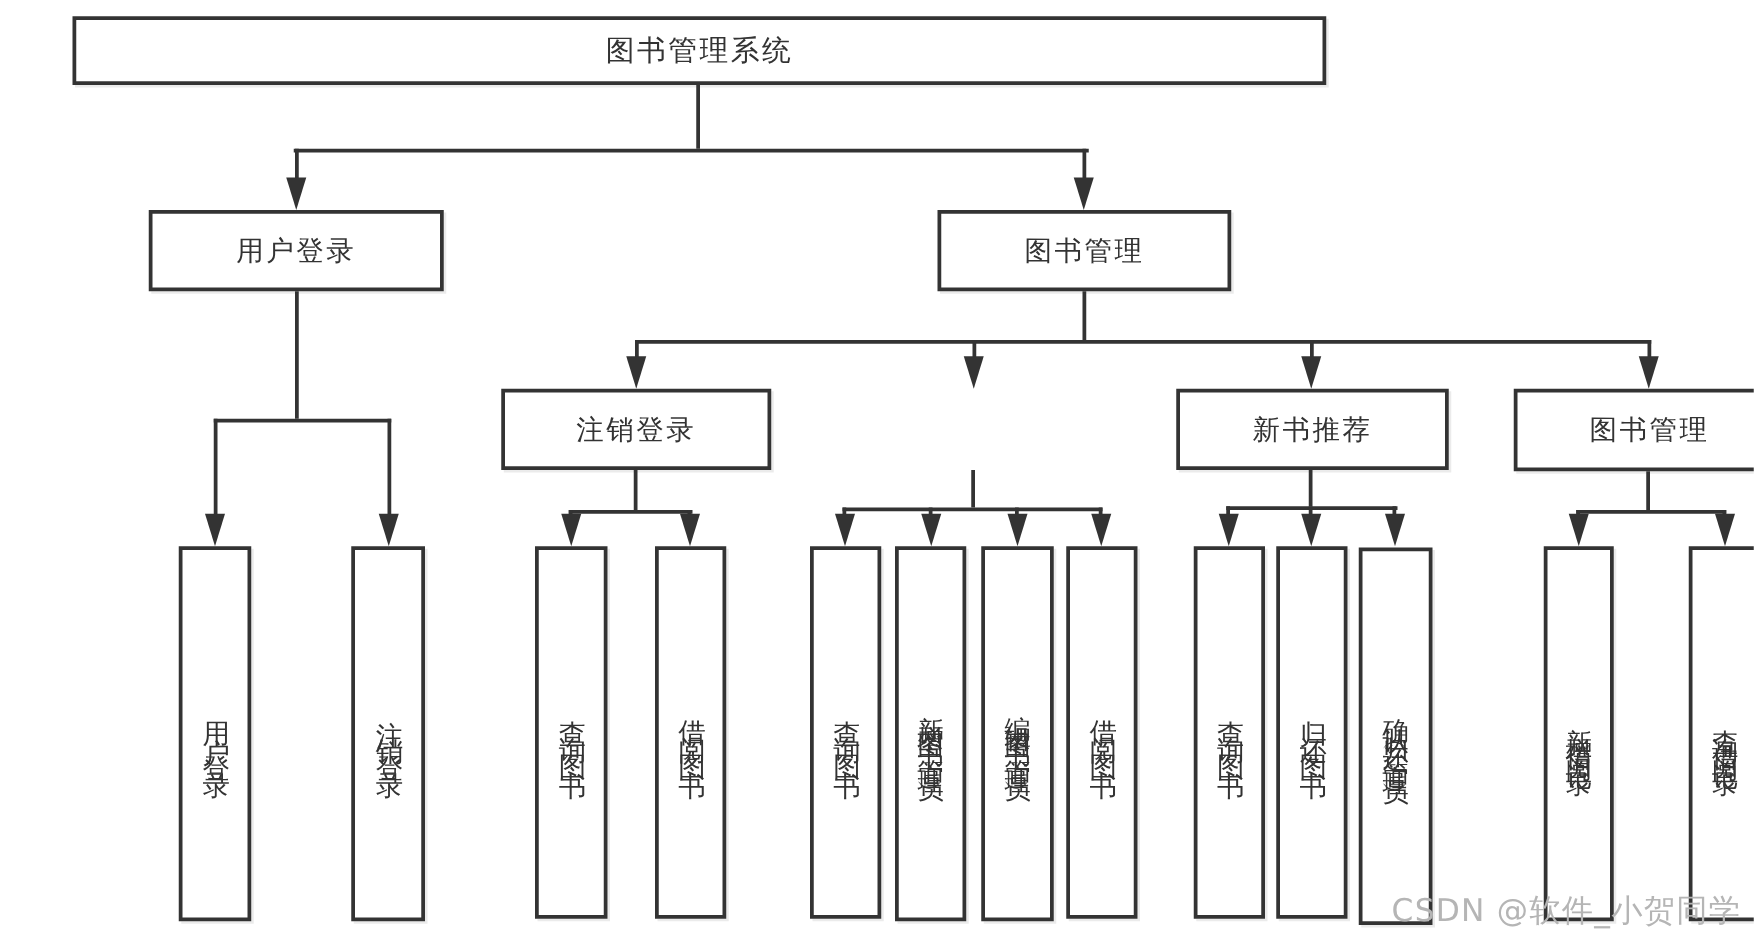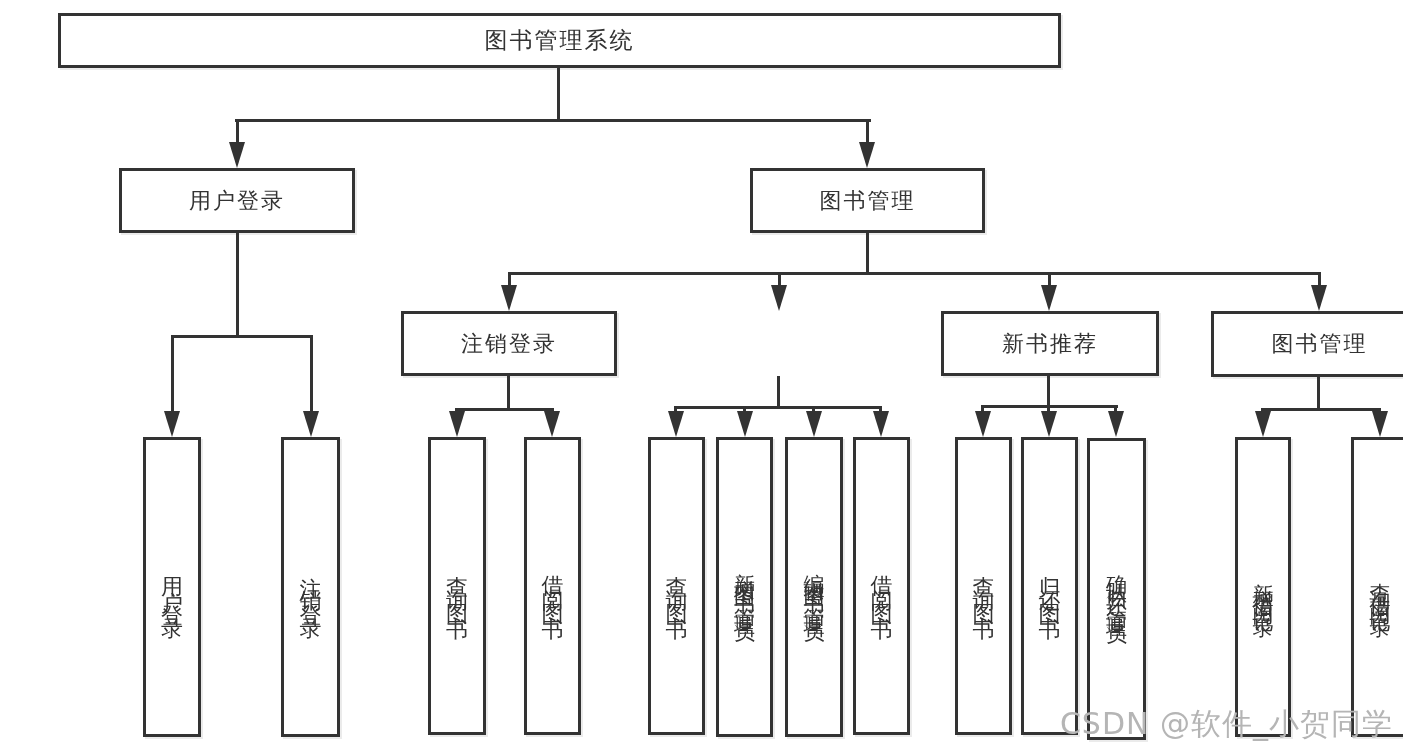--- a/index.html
+++ b/index.html
@@ -21,21 +21,21 @@
   .vbox.long{letter-spacing:7px;font-size:21px;}
   .hl{position:absolute;height:3px;background:#333333;}
   .vl{position:absolute;width:3px;background:#333333;}
   .arr{
     position:absolute;width:0;height:0;
     border-left:8px solid transparent;border-right:8px solid transparent;
     border-top:26px solid #333333;
   }
   .watermark{
     position:absolute;right:10px;bottom:2px;
-    font-size:30px;color:#b5b5b5;letter-spacing:1px;white-space:nowrap;
+    font-size:25px;color:#b5b5b5;letter-spacing:1px;white-space:nowrap;
   }
 </style>
 </head>
 <body>
 
 <div class="canvas">
 
   <div class="box root" style="left:20px;top:13px;width:1003px;height:55px">图书管理系统</div>
 
   <div class="vl" style="left:519px;top:67px;height:52px"></div>

